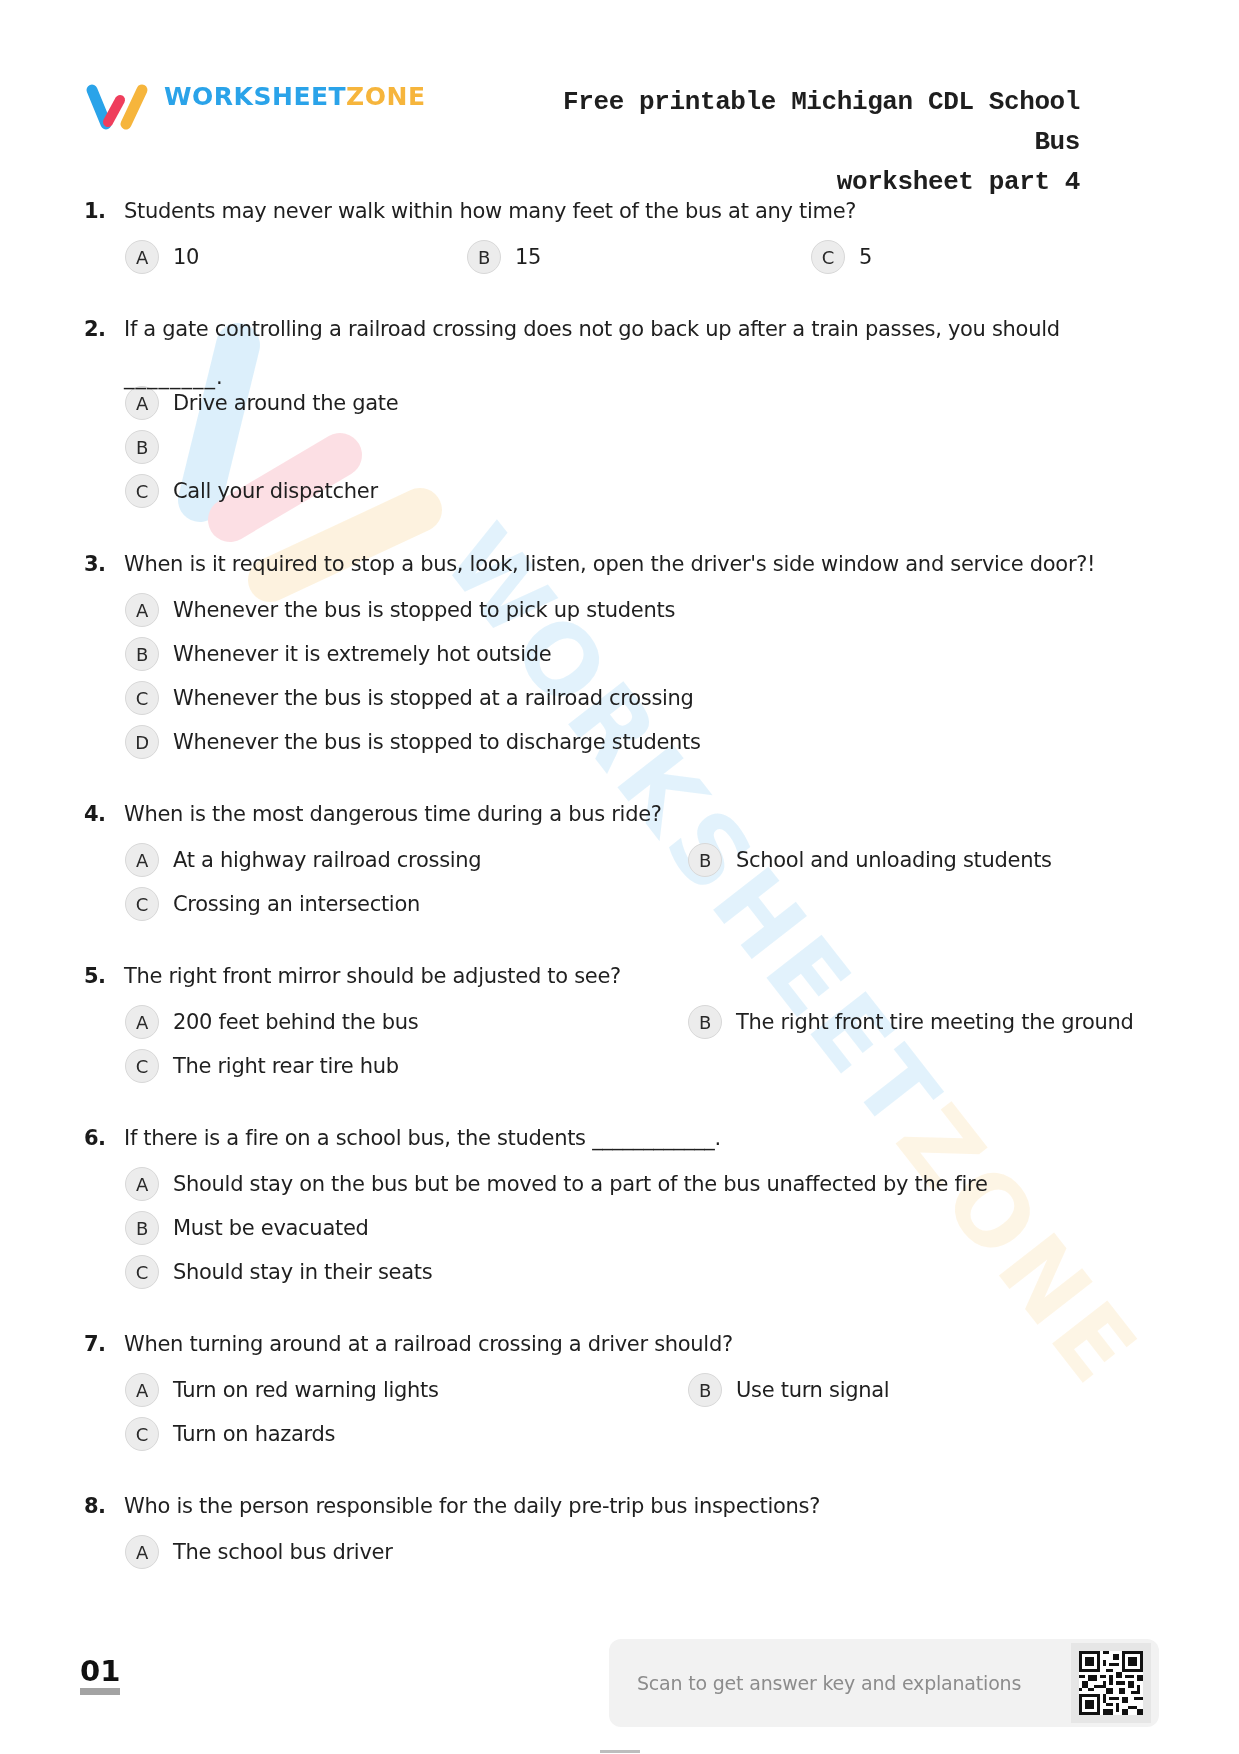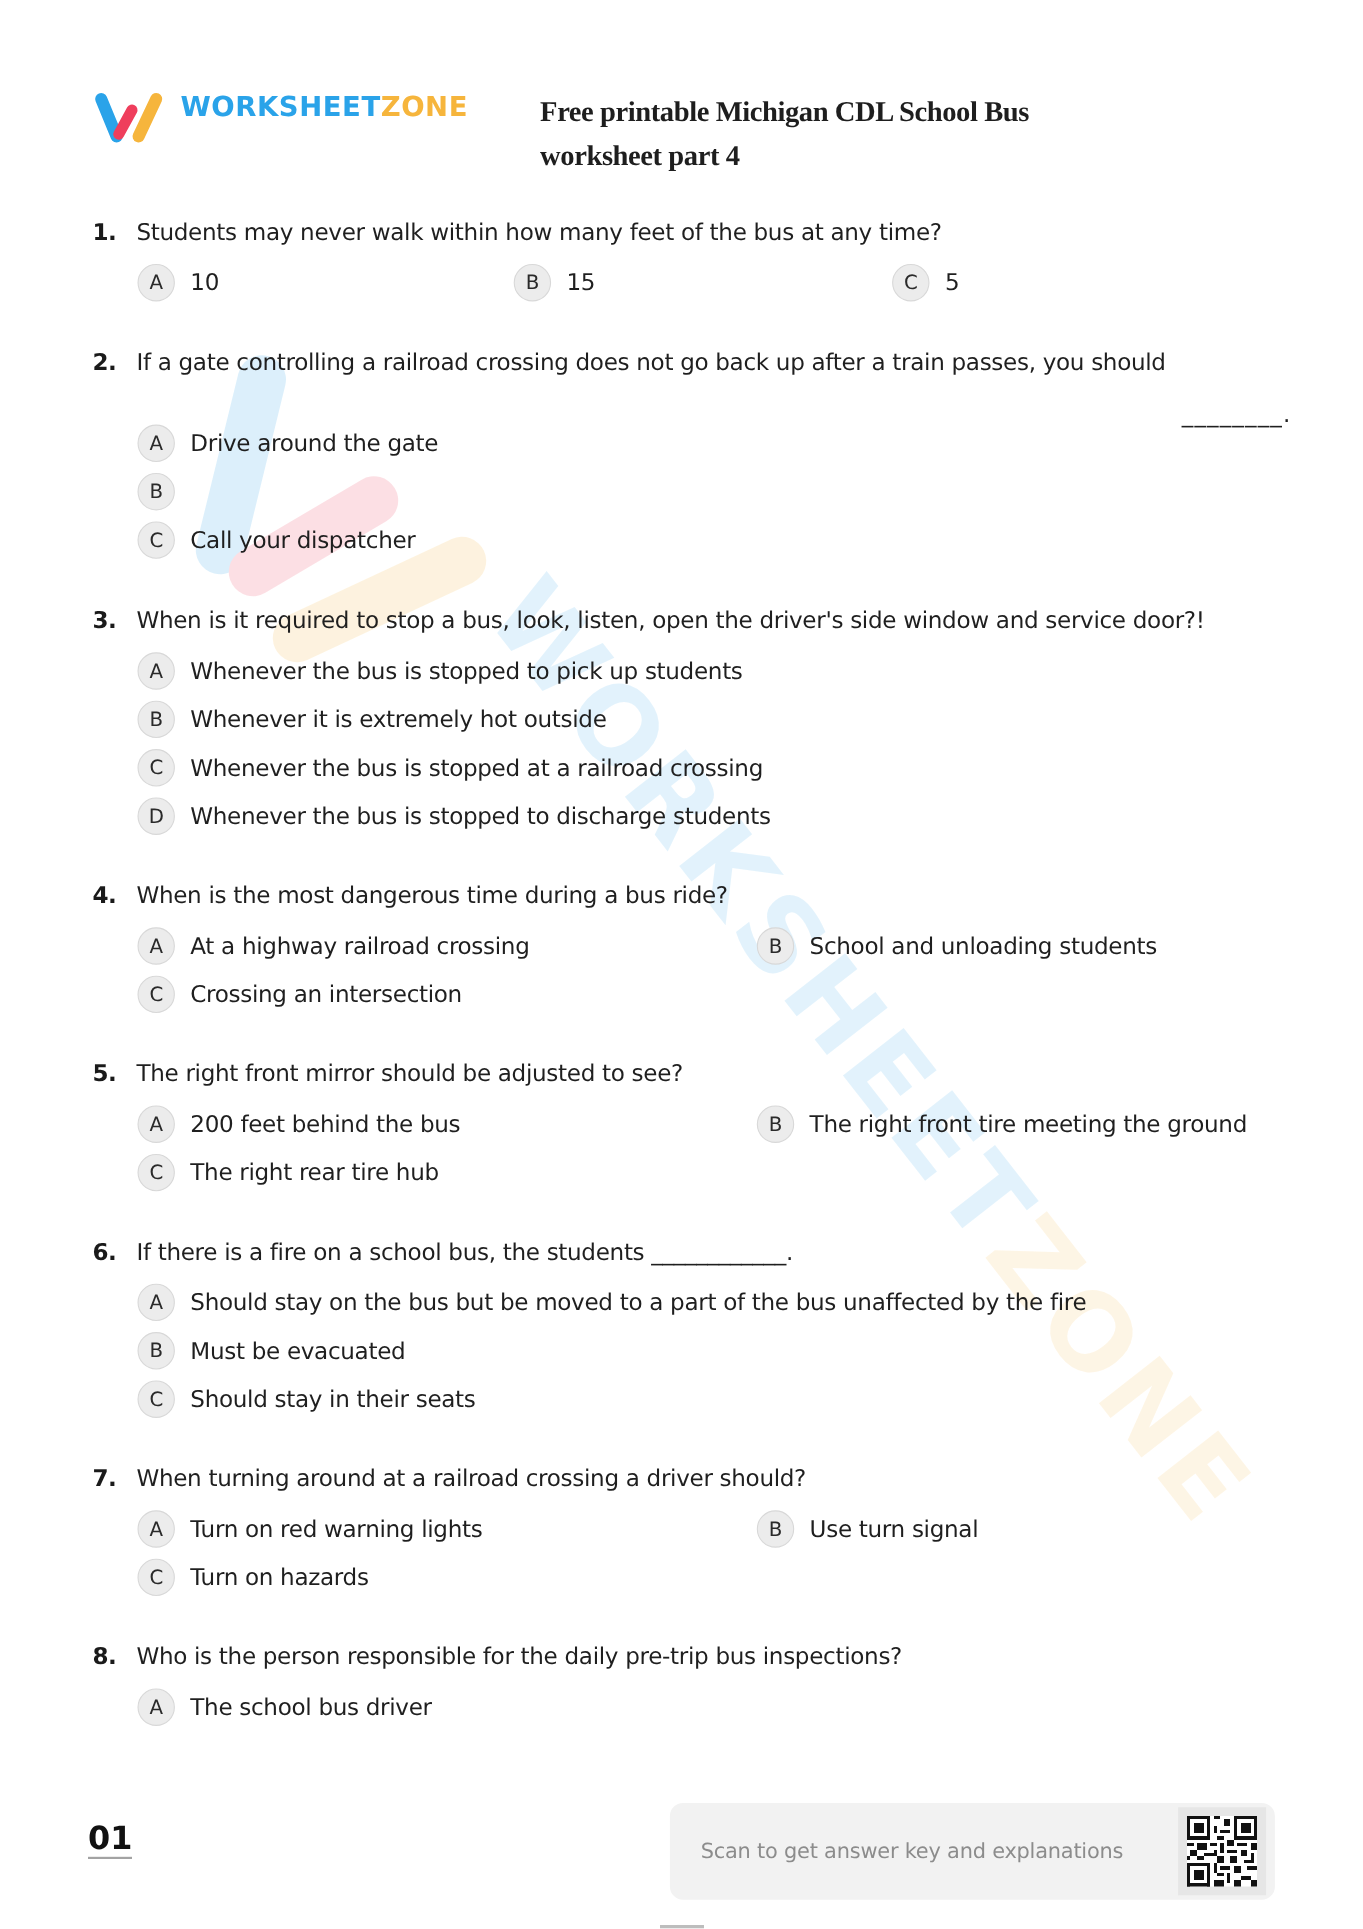--- a/index.html
+++ b/index.html
@@ -16,34 +16,34 @@
     
     .watermark { position: absolute; left: 0; top: 0; width: 1239px; height: 1754px; pointer-events: none; z-index: 0; }
 
     
     .logo { position: absolute; left: 84px; top: 82px; display: flex; align-items: flex-start; z-index: 2; }
     .logo-mark { width: 68px; height: 50px; }
     .logo-text { margin-left: 12px; font-size: 25px; font-weight: bold; letter-spacing: 0.5px; font-family: "DejaVu Sans", sans-serif; }
     .logo-text .w { color: #2aa3e9; }
     .logo-text .z { color: #f6b53c; }
 
-    .title { position: absolute; left: 491px; top: 82px; width: 560px; text-align: left; font-size: 26px; font-weight: bold; line-height: 40px; color: #1e1e1e; z-index: 2; font-family: Liberation Serif, serif; letter-spacing: -0.4px; }
+    .title { position: absolute; left: 520px; top: 82px; width: 560px; text-align: right; font-size: 26px; font-weight: bold; line-height: 40px; color: #1e1e1e; z-index: 2; font-family: Liberation Mono, monospace; letter-spacing: -0.4px; }
 
     
     .q { position: absolute; left: 84px; z-index: 2; }
     .q-head { display: flex; font-size: 21px; line-height: 28px; }
     .q-num { width: 40px; font-weight: bold; color: #1a1a1a; letter-spacing: -0.5px; }
     .q-text { width: 1050px; letter-spacing: -0.3px; }
-    .q-text .blank-line { display: block; margin-top: 20px; letter-spacing: 1px; text-align: right; }
+    .q-text .blank-line { display: block; margin-top: 20px; letter-spacing: 1px; }
 
     .opt { position: absolute; display: flex; align-items: center; font-size: 21px; letter-spacing: -0.3px; }
     .badge { width: 34px; height: 34px; border-radius: 50%; background: #ececec; border: 1px solid #d8d8d8; display: flex; align-items: center; justify-content: center; font-size: 18px; color: #2a2a2a; margin-right: 14px; flex-shrink: 0; }
 
     
-    .page-num { position: absolute; left: 80px; top: 1656px; font-size: 29px; font-weight: bold; color: #111; border-bottom: 2px solid #a3a3a3; line-height: 30px; padding-bottom: 2px; z-index: 2; }
+    .page-num { position: absolute; left: 80px; top: 1656px; font-size: 29px; font-weight: bold; color: #111; border-bottom: 7px solid #a3a3a3; line-height: 30px; padding-bottom: 2px; z-index: 2; }
     .scan-box { position: absolute; left: 609px; top: 1639px; width: 550px; height: 88px; background: #f2f2f2; border-radius: 12px; z-index: 2; display: flex; align-items: center; gap: 24px; }
     .scan-text { margin-left: 28px; font-size: 19px; color: #8c8c8c; letter-spacing: -0.2px; flex: 1; }
     .qr { width: 80px; height: 80px; background: #e6e6e6; margin-right: 8px; display: flex; align-items: center; justify-content: center; }
     .bottom-bar { position: absolute; left: 600px; top: 1750px; width: 40px; height: 3px; background: #bdbdbd; }
   </style>
 </head>
 <body>
 
 <div class="page">
 

